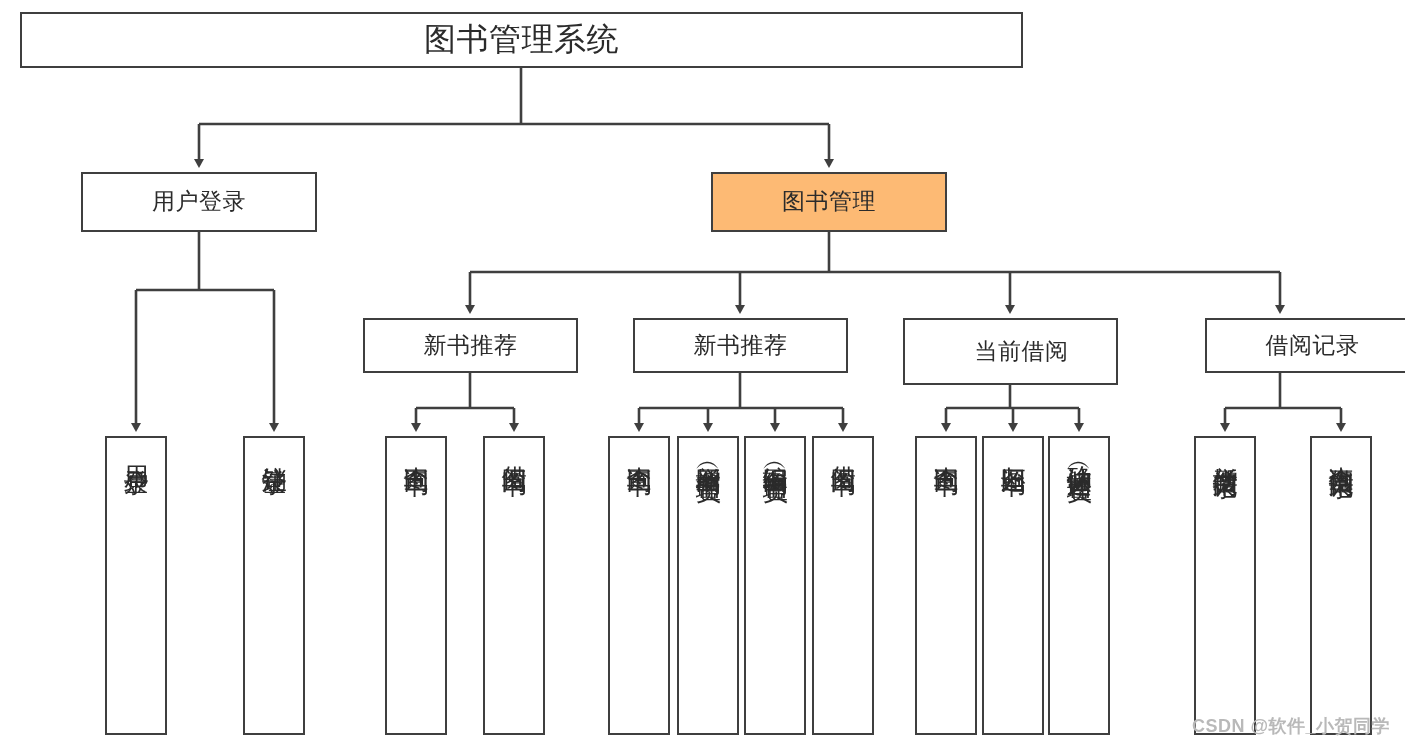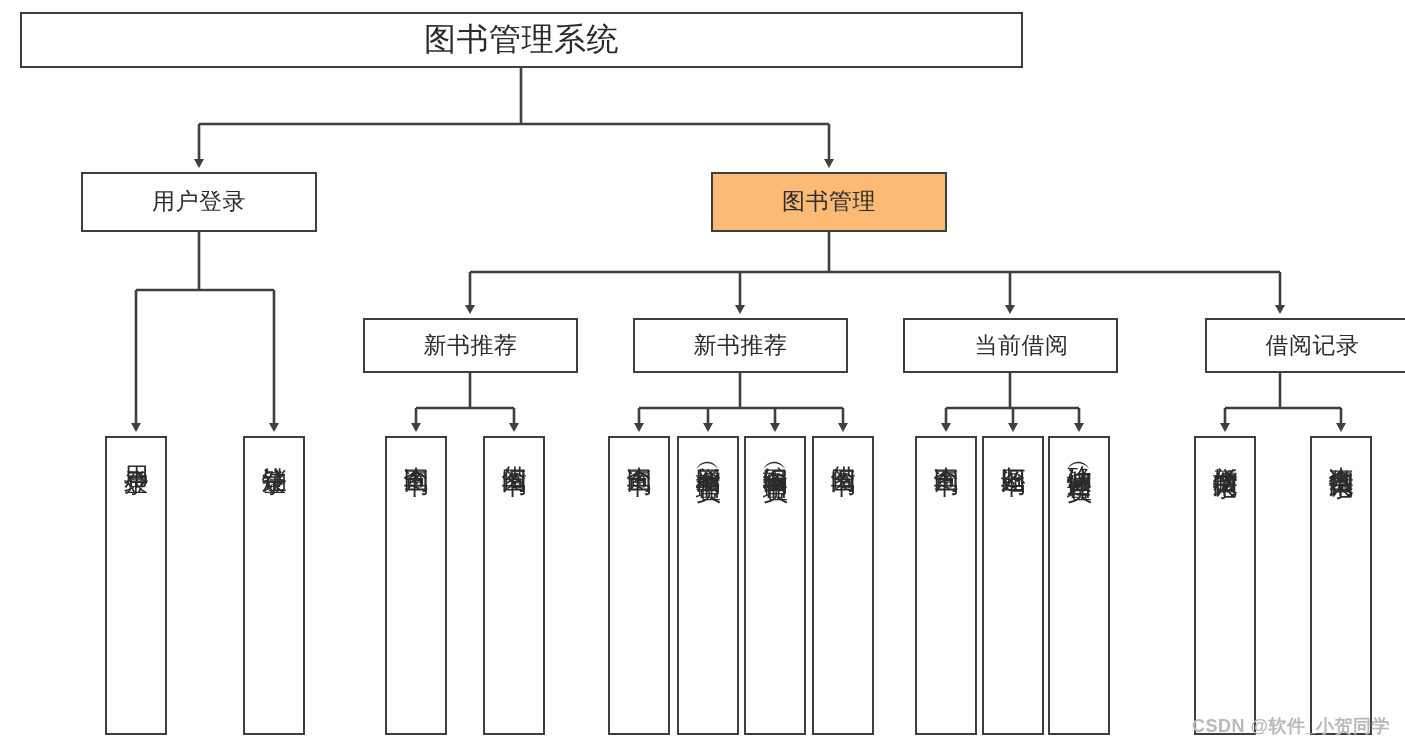--- a/index.html
+++ b/index.html
@@ -145,21 +145,21 @@
   <div class="node horizontal" id="node-l2-1" style="left: 711px; top: 172px; width: 236px; height: 60px; border-color: rgb(63, 63, 63); background: #fdba74; color: rgb(43, 43, 43);">
     <span class="label">图书管理</span>
   </div>
 
   <div class="node horizontal" id="node-l3-0" style="left: 363px; top: 318px; width: 215px; height: 55px; border-color: rgb(63, 63, 63); background: rgb(255, 255, 255); color: rgb(43, 43, 43);">
     <span class="label">新书推荐</span>
   </div>
   <div class="node horizontal" id="node-l3-1" style="left: 633px; top: 318px; width: 215px; height: 55px; border-color: rgb(63, 63, 63); background: rgb(255, 255, 255); color: rgb(43, 43, 43);">
     <span class="label">新书推荐</span>
   </div>
-  <div class="node horizontal" id="node-l3-2" style="left: 903px; top: 318px; width: 215px; height: 55px; border-color: rgb(63, 63, 63); background: rgb(255, 255, 255); color: rgb(43, 43, 43); padding-left: 22px;">
+  <div class="node horizontal" id="node-l3-2" style="left: 903px; top: 318px; width: 215px; height: 67px; border-color: rgb(63, 63, 63); background: rgb(255, 255, 255); color: rgb(43, 43, 43); padding-left: 22px;">
     <span class="label">当前借阅</span>
   </div>
   <div class="node horizontal" id="node-l3-3" style="left: 1173px; top: 318px; width: 215px; height: 55px; border-color: rgb(63, 63, 63); background: rgb(255, 255, 255); color: rgb(43, 43, 43); margin-left: 32px;">
     <span class="label">借阅记录</span>
   </div>
 
   <div class="node vertical" id="node-leaf-0" style="left: 105px; top: 436px; width: 62px; height: 299px; border-color: rgb(63, 63, 63); background: rgb(255, 255, 255); color: rgb(43, 43, 43);">
     <span class="label">用户登录</span>
   </div>
   <div class="node vertical" id="node-leaf-1" style="left: 243px; top: 436px; width: 62px; height: 299px; border-color: rgb(63, 63, 63); background: rgb(255, 255, 255); color: rgb(43, 43, 43);">

